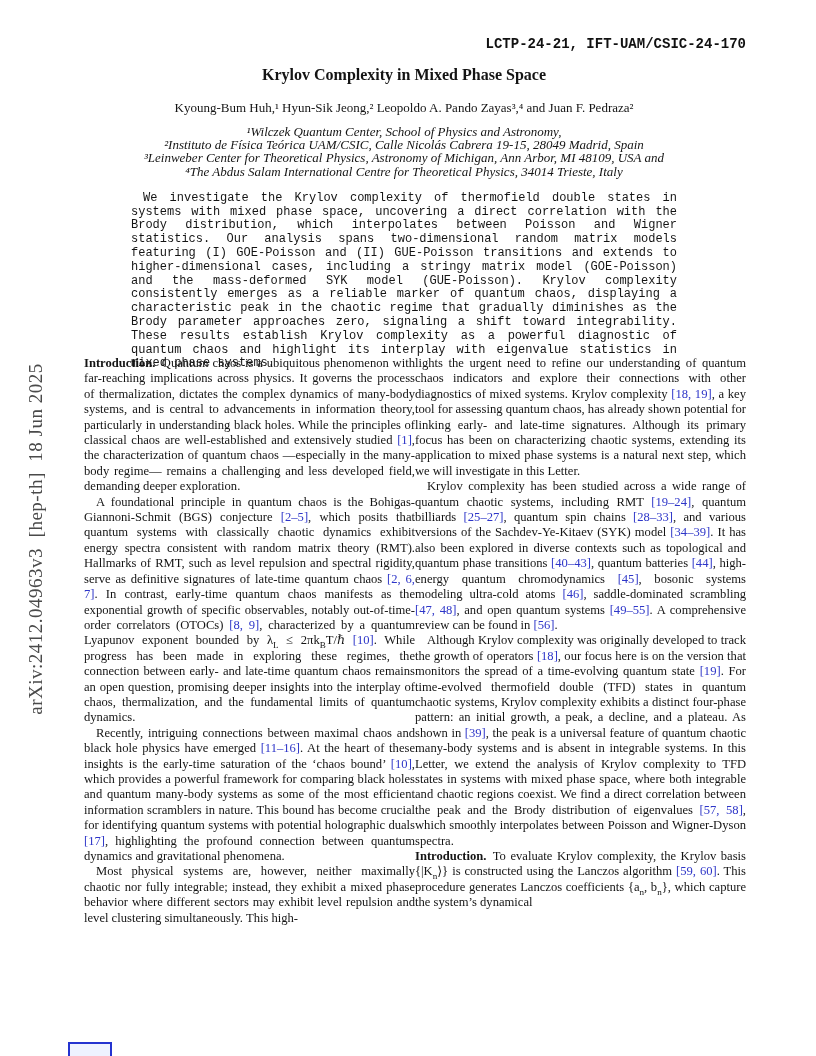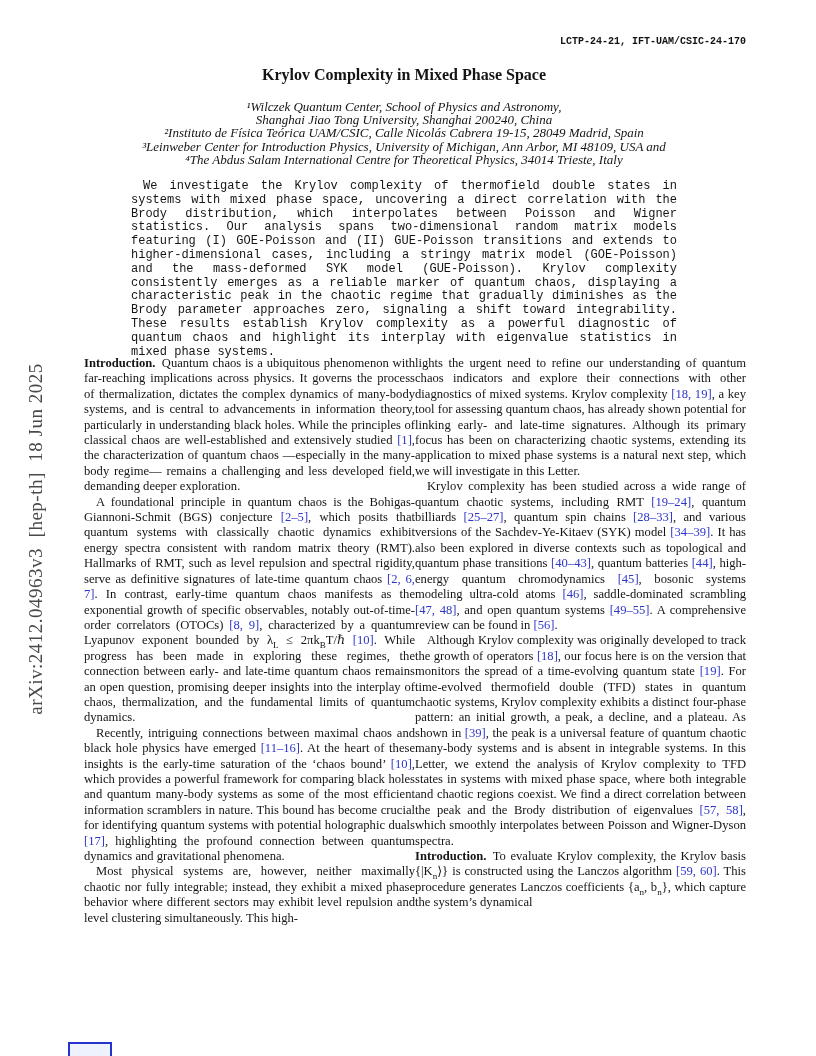--- a/index.html
+++ b/index.html
@@ -9,21 +9,21 @@
     position: relative;
     overflow: hidden;
     font-family: "Liberation Serif", "DejaVu Serif", serif;
     color: #141414;
     --cite-color: #2d35c8;
   }
   .report-number {
     position: absolute;
     top: 36px; right: 70px;
     font-family: "Liberation Mono", "DejaVu Sans Mono", monospace;
-    font-size: 10px;
+    font-size: 14px;
     font-weight: bold;
     letter-spacing: 0;
     color: #111;
   }
   .arxiv-stamp {
     position: absolute;
     left: -224px; top: 528px;
     width: 520px;
     text-align: center;
     transform: rotate(-90deg);
@@ -93,25 +93,25 @@
 </style>
 </head>
 <body style="--cite-color: #2d35c8;">
 
 <div class="report-number">LCTP-24-21, IFT-UAM/CSIC-24-170</div>
 
 <div class="arxiv-stamp">arXiv:2412.04963v3  [hep-th]  18 Jun 2025</div>
 
 <div class="head">
   <h1 class="paper-title">Krylov Complexity in Mixed Phase Space</h1>
+  <div class="author-line">Kyoung-Bum Huh,¹ Hyun-Sik Jeong,² Leopoldo A. Pando Zayas³,⁴ and Juan F. Pedraza²</div>
   <div class="affiliations">
     <div>¹Wilczek Quantum Center, School of Physics and Astronomy,</div>
-    <div>Shanghai Jiao Tong University, Shanghai 200240, China</div>
     <div>²Instituto de Física Teórica UAM/CSIC, Calle Nicolás Cabrera 19-15, 28049 Madrid, Spain</div>
-    <div>³Leinweber Center for Introduction Physics, University of Michigan, Ann Arbor, MI 48109, USA and</div>
+    <div>³Leinweber Center for Theoretical Physics, Astronomy of Michigan, Ann Arbor, MI 48109, USA and</div>
     <div>⁴The Abdus Salam International Centre for Theoretical Physics, 34014 Trieste, Italy</div>
   </div>
   <p class="abstract rich">We investigate the Krylov complexity of thermofield double states in systems with mixed phase space, uncovering a direct correlation with the Brody distribution, which interpolates between Poisson and Wigner statistics. Our analysis spans two-dimensional random matrix models featuring (I) GOE-Poisson and (II) GUE-Poisson transitions and extends to higher-dimensional cases, including a stringy matrix model (GOE-Poisson) and the mass-deformed SYK model (GUE-Poisson). Krylov complexity consistently emerges as a reliable marker of quantum chaos, displaying a characteristic peak in the chaotic regime that gradually diminishes as the Brody parameter approaches zero, signaling a shift toward integrability. These results establish Krylov complexity as a powerful diagnostic of quantum chaos and highlight its interplay with eigenvalue statistics in mixed phase systems.</p>
 </div>
 
 <div class="columns">
   <div class="col">
     <p><b class="lead">Introduction.</b><span class="rich">Quantum chaos is a ubiquitous phenomenon with far-reaching implications across physics. It governs the process of thermalization, dictates the complex dynamics of many-body systems, and is central to advancements in information theory, particularly in understanding black holes. While the principles of classical chaos are well-established and extensively studied <span class="cite">[1]</span>, the characterization of quantum chaos —especially in the many-body regime— remains a challenging and less developed field, demanding deeper exploration.</span></p>
     <p class="indent"><span class="rich">A foundational principle in quantum chaos is the Bohigas-Giannoni-Schmit (BGS) conjecture <span class="cite">[2–5]</span>, which posits that quantum systems with classically chaotic dynamics exhibit energy spectra consistent with random matrix theory (RMT). Hallmarks of RMT, such as level repulsion and spectral rigidity, serve as definitive signatures of late-time quantum chaos <span class="cite">[2, 6, 7]</span>. In contrast, early-time quantum chaos manifests as the exponential growth of specific observables, notably out-of-time-order correlators (OTOCs) <span class="cite">[8, 9]</span>, characterized by a quantum Lyapunov exponent bounded by λ<sub>L</sub> ≤ 2πk<sub>B</sub>T/ℏ <span class="cite">[10]</span>. While progress has been made in exploring these regimes, the connection between early- and late-time quantum chaos remains an open question, promising deeper insights into the interplay of chaos, thermalization, and the fundamental limits of quantum dynamics.</span></p>
     <p class="indent"><span class="rich">Recently, intriguing connections between maximal chaos and black hole physics have emerged <span class="cite">[11–16]</span>. At the heart of these insights is the early-time saturation of the ‘chaos bound’ <span class="cite">[10]</span>, which provides a powerful framework for comparing black holes and quantum many-body systems as some of the most efficient information scramblers in nature. This bound has become crucial for identifying quantum systems with potential holographic duals <span class="cite">[17]</span>, highlighting the profound connection between quantum dynamics and gravitational phenomena.</span></p>

